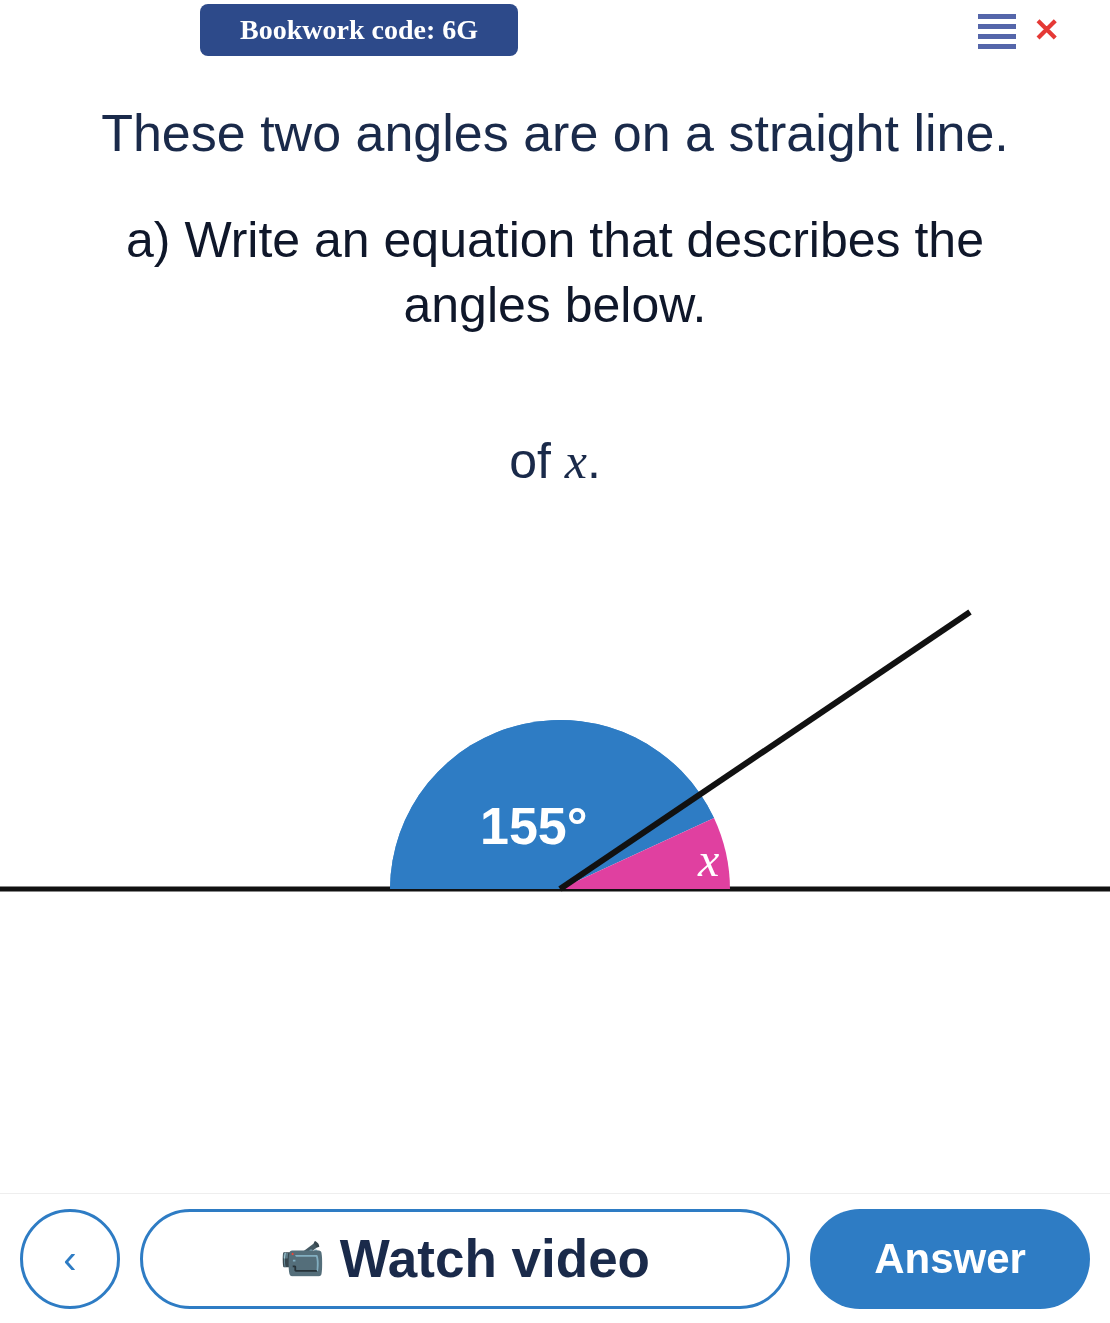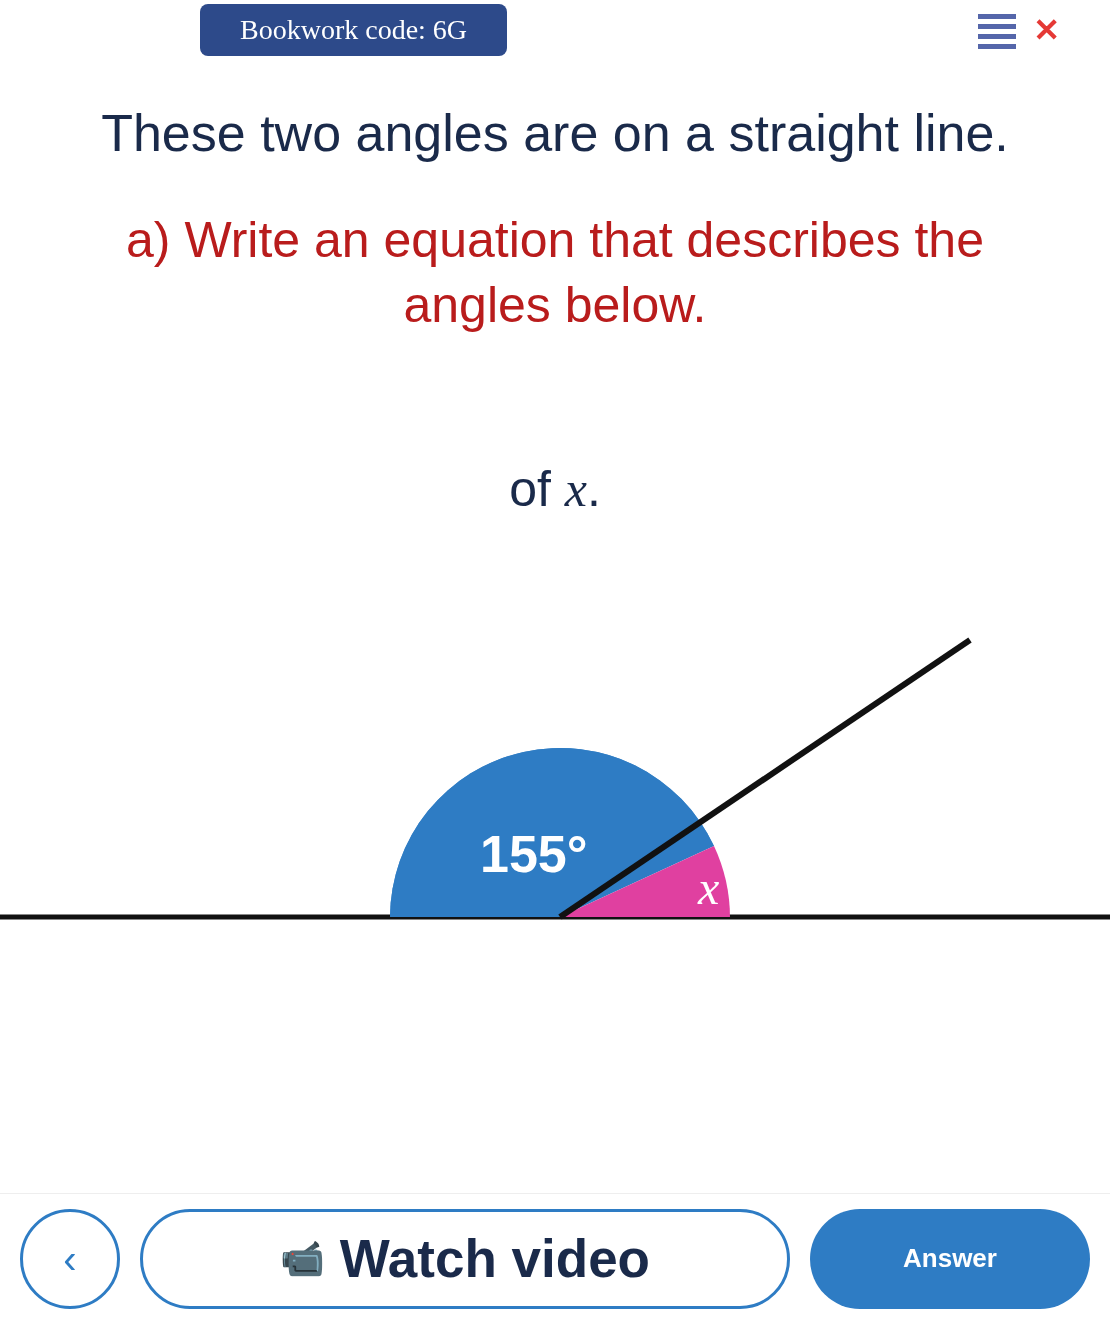--- a/index.html
+++ b/index.html
@@ -21,21 +21,21 @@
       height: 60px;
       position: relative;
     }
 
     .bookwork-badge {
       background: #2d4a8a;
       color: white;
       padding: 10px 40px;
       border-radius: 8px;
       font-size: 28px;
-      font-weight: normal;
+      font-weight: bold;
       margin-left: 180px;
     }
 
     .icon-group {
       display: flex;
       align-items: center;
       gap: 5px;
       margin-right: 30px;
     }
 
@@ -53,23 +53,23 @@
     .question-text .main-text {
       font-size: 52px;
       color: #1a2a4a;
       line-height: 1.3;
       margin-bottom: 40px;
       font-family: Liberation Sans, sans-serif;
     }
 
     .question-text .part-a {
       font-size: 50px;
-      color: #b91c1c;
+      color: #0f172a;
       line-height: 1.3;
-      margin-bottom: 54px;
+      margin-bottom: 26px;
       font-family: Arial, sans-serif;
     }
 
     .question-text .part-b {
       font-size: 50px;
       color: #1a2a4a;
       line-height: 1.3;
       margin-bottom: 20px;
       font-family: Arial, sans-serif;
     }
@@ -161,21 +161,21 @@
       background: #2e7cc4;
       cursor: pointer;
       display: flex;
       align-items: center;
       justify-content: center;
       flex-shrink: 0;
     }
 
     .answer-text {
       color: white;
-      font-size: 26px;
+      font-size: 42px;
       font-weight: bold;
       font-family: Arial, sans-serif;
     }
   </style>
 </head>
 <body>
 
 <div class="top-bar">
   <div class="bookwork-badge">
     <span>Bookwork code: 6G</span>

